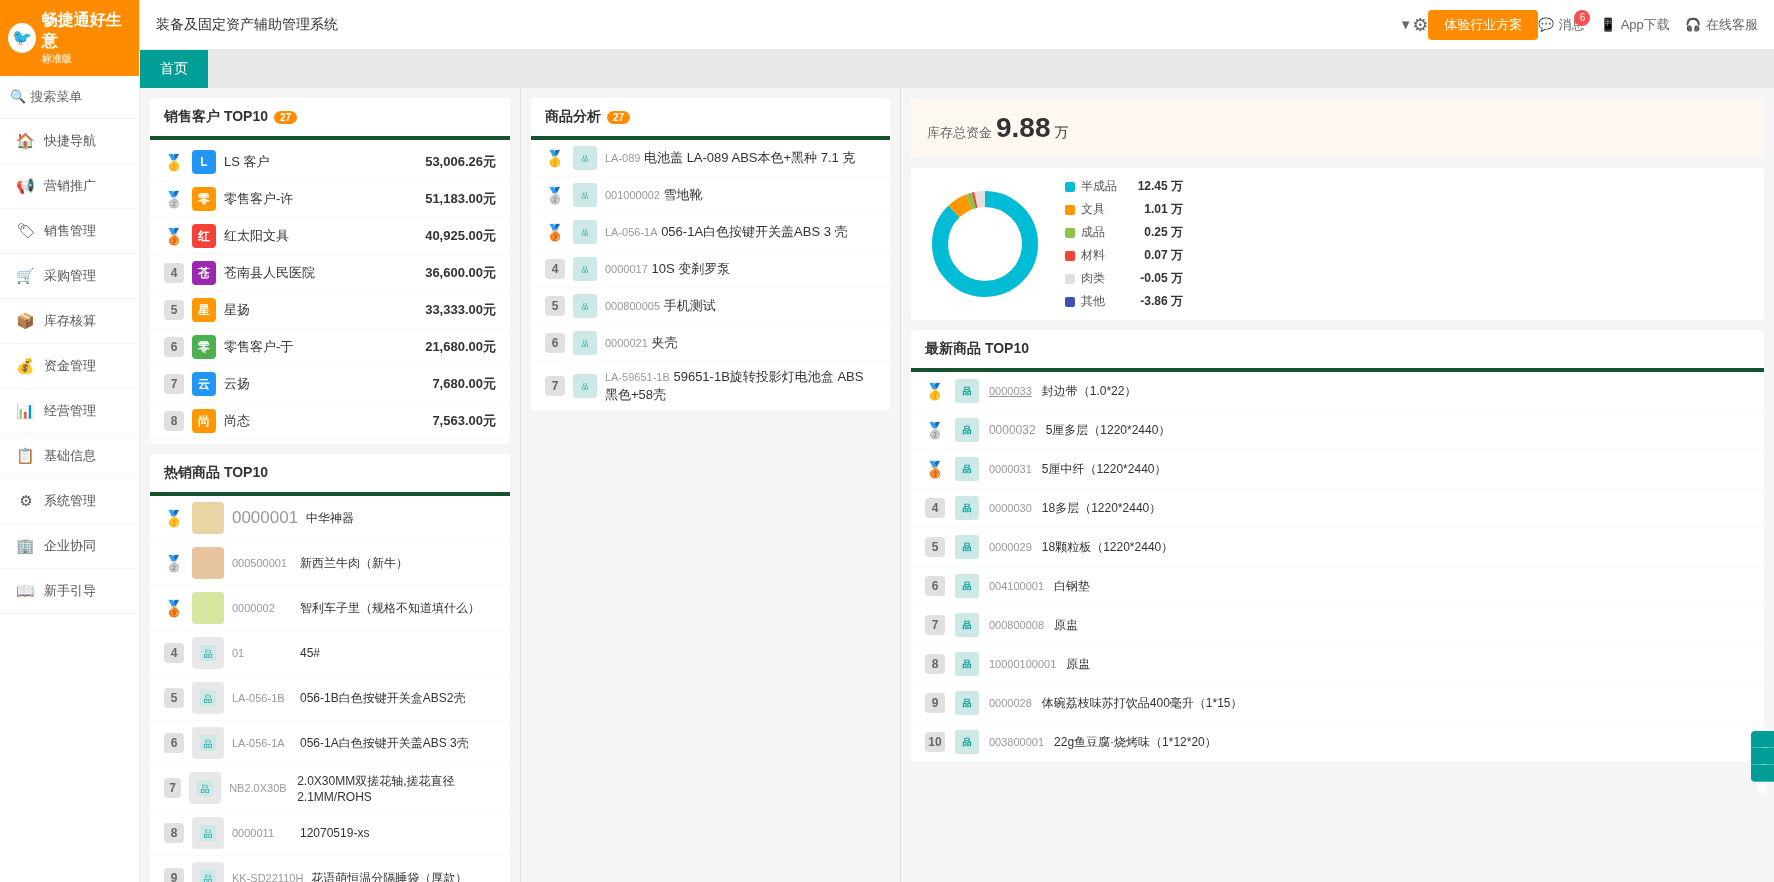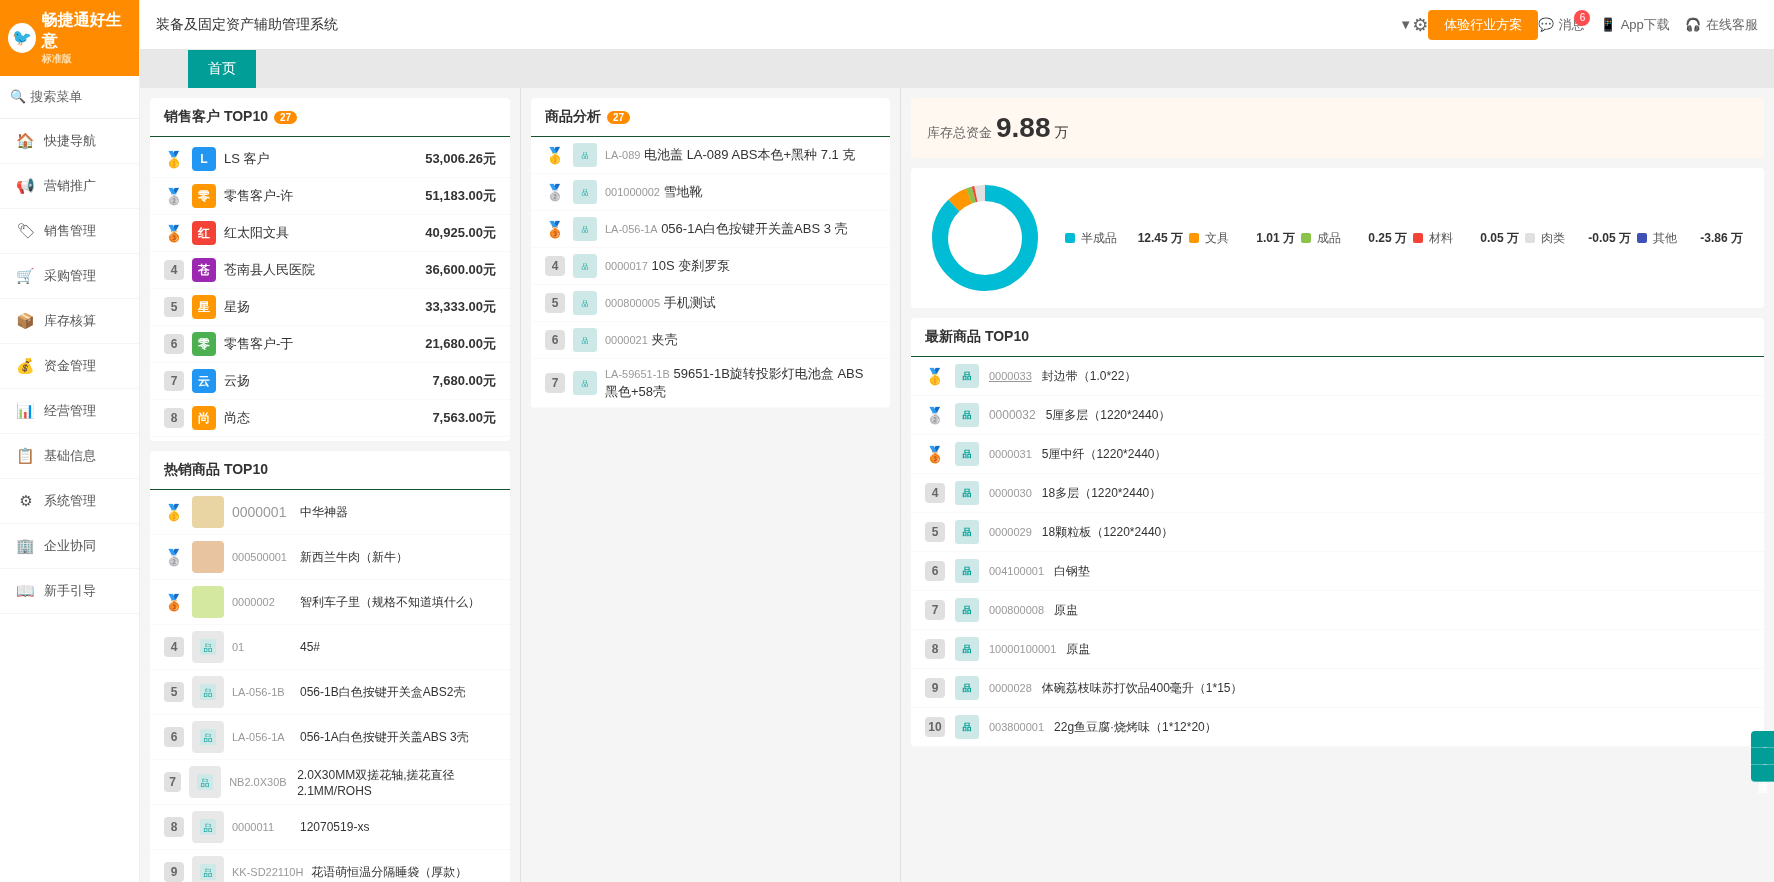--- a/index.html
+++ b/index.html
@@ -110,21 +110,20 @@
       display: flex; align-items: center; justify-content: center;
       position: absolute; top: -6px; right: -6px;
     }
 
     
     .tabbar {
       background: #e8e8e8;
       display: flex;
       align-items: center;
       flex-shrink: 0;
-      padding-left: 48px;
     }
     .tab-item {
       padding: 10px 20px;
       cursor: pointer;
       font-size: 14px;
       color: #fff;
       background: #009e96;
     }
 
     
@@ -165,21 +164,21 @@
       background: #fff;
       border-radius: 4px;
       margin-bottom: 10px;
       overflow: hidden;
     }
     .card-header {
       padding: 10px 14px;
       font-size: 14px;
       font-weight: bold;
       color: #333;
-      border-bottom: 1px solid #14532d;
+      border-bottom: 4px solid #14532d;
       display: flex; align-items: center; gap: 6px;
     }
     .card-header .top-badge {
       background: #ff8c00;
       color: #fff;
       font-size: 10px;
       padding: 1px 6px;
       border-radius: 10px;
     }
 
@@ -231,21 +230,21 @@
     .inventory-total-unit { font-size: 14px; color: #333; }
 
     
     .donut-container {
       display: flex;
       align-items: center;
       padding: 10px 14px;
       gap: 20px;
     }
     .donut-svg { flex-shrink: 0; }
-    .legend { display: flex; flex-direction: row; gap: 6px; font-size: 12px; }
+    .legend { display: flex; flex-direction: column; gap: 6px; font-size: 12px; }
     .legend-item { display: flex; align-items: center; gap: 6px; }
     .legend-dot { width: 10px; height: 10px; border-radius: 2px; flex-shrink: 0; }
     .legend-name { color: #555; flex: 1; }
     .legend-value { color: #333; font-weight: bold; text-align: right; min-width: 60px; }
 
     
     .latest-product-item {
       display: flex;
       align-items: center;
       padding: 7px 14px;
@@ -446,21 +445,21 @@
       </div>
 
       <div class="card">
         <div class="card-header">
           <span>热销商品 TOP10</span>
         </div>
         <div id="hot-product-list">
             <div class="product-item">
     <span style="color:#ffd700;font-size:16px;">🥇</span>
     <div class="product-thumb has-img" style="background:#e8d5a3;"></div>
-    <span style="color:#999;font-size:14px;min-width:60px;">0000001</span>
+    <span style="color:#999;font-size:17px;min-width:60px;">0000001</span>
     <span>中华神器</span>
   </div>
             <div class="product-item">
     <span style="color:#c0c0c0;font-size:16px;">🥈</span>
     <div class="product-thumb has-img" style="background:#e8c4a0;"></div>
     <span style="color:#999;font-size:11px;min-width:60px;">000500001</span>
     <span>新西兰牛肉（新牛）</span>
   </div>
             <div class="product-item">
     <span style="color:#cd7f32;font-size:16px;">🥉</span>
@@ -678,21 +677,21 @@
     <span class="legend-value">1.01 万</span>
   </div>
               <div class="legend-item">
     <span class="legend-dot" style="background:#8bc34a;"></span>
     <span class="legend-name">成品</span>
     <span class="legend-value">0.25 万</span>
   </div>
               <div class="legend-item">
     <span class="legend-dot" style="background:#f44336;"></span>
     <span class="legend-name">材料</span>
-    <span class="legend-value">0.05 万</span>
+    <span class="legend-value">0.07 万</span>
   </div>
               <div class="legend-item">
     <span class="legend-dot" style="background:#e0e0e0;"></span>
     <span class="legend-name">肉类</span>
     <span class="legend-value">-0.05 万</span>
   </div>
               <div class="legend-item">
     <span class="legend-dot" style="background:#3f51b5;"></span>
     <span class="legend-name">其他</span>
     <span class="legend-value">-3.86 万</span>

